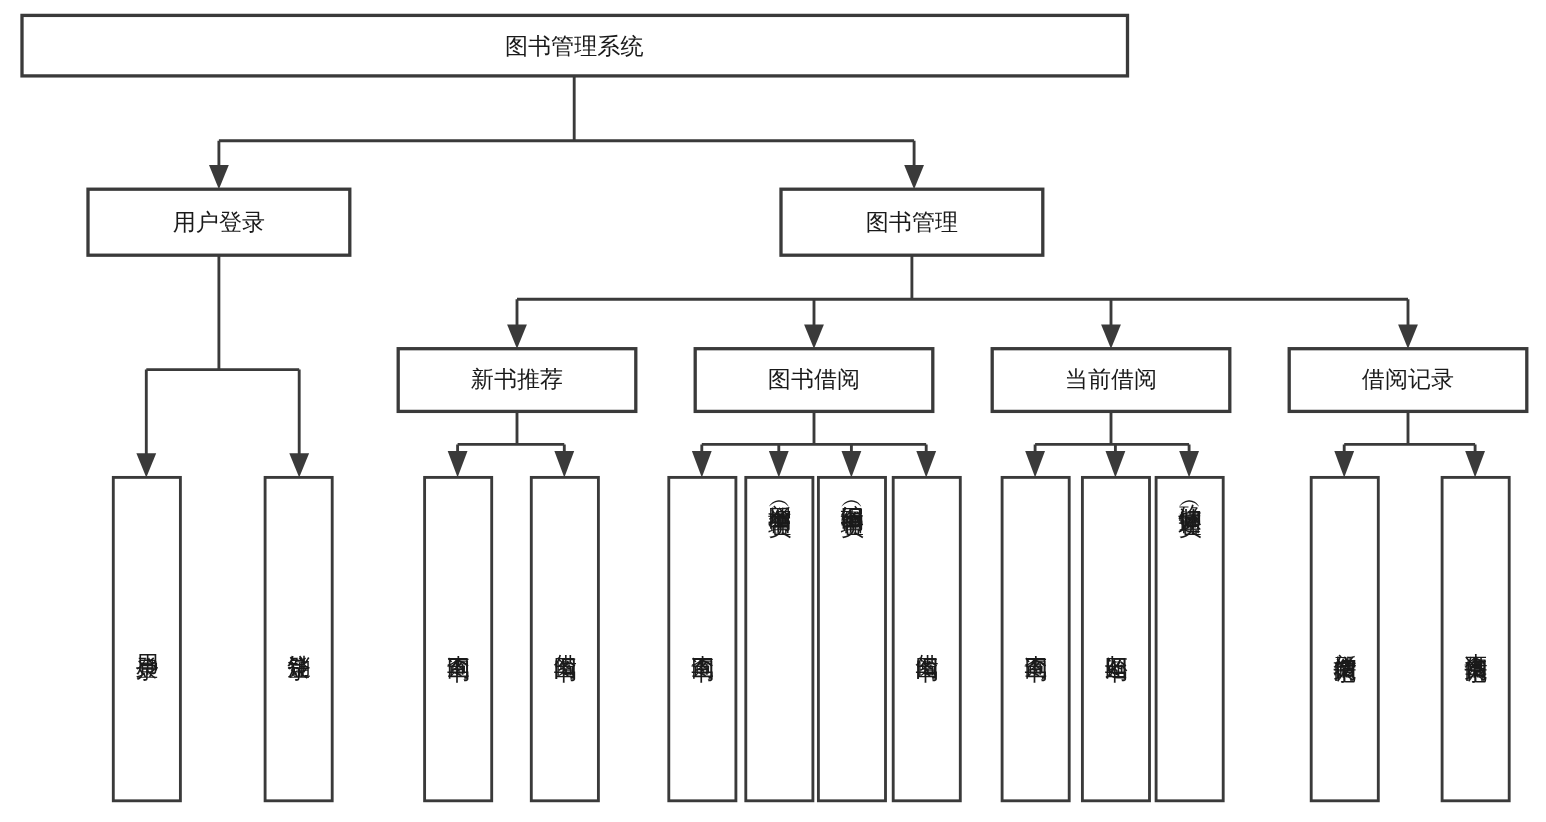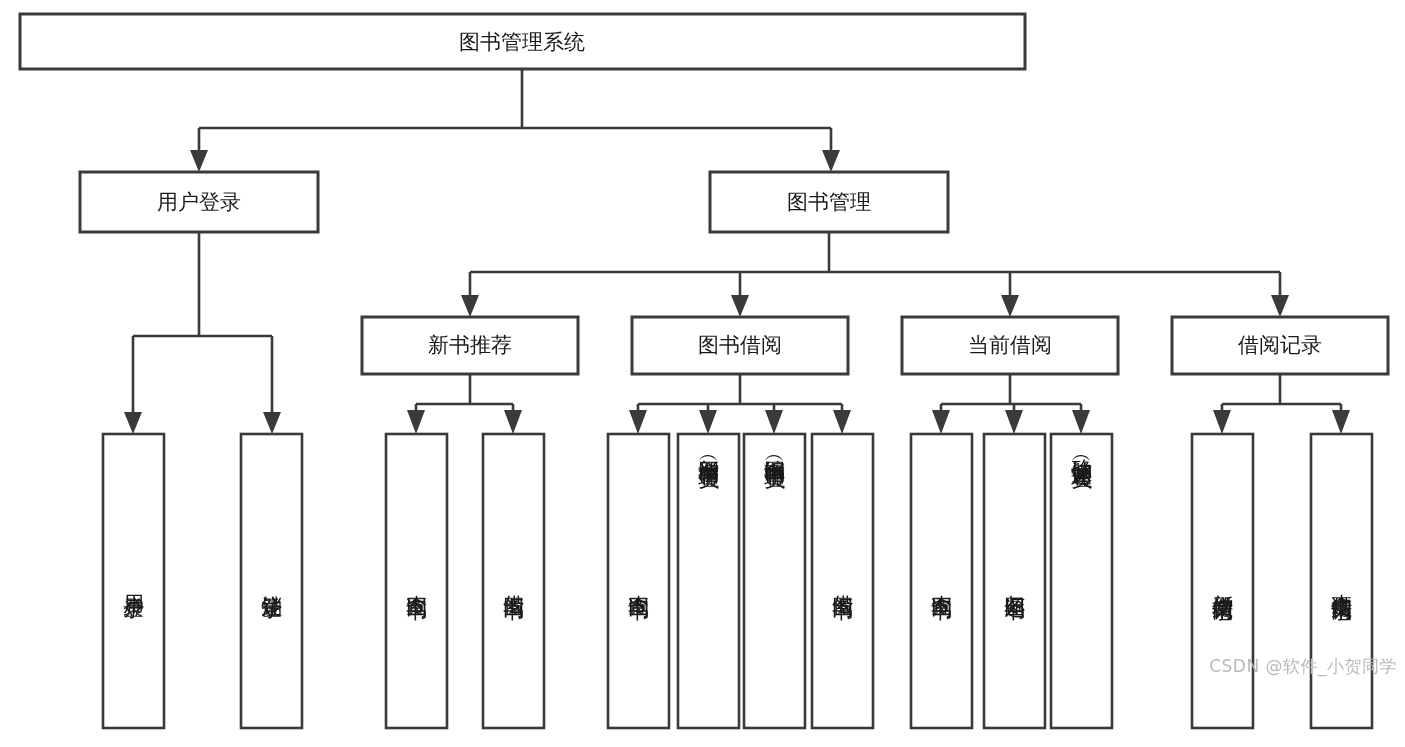--- a/index.html
+++ b/index.html
@@ -217,15 +217,14 @@
   <div class="vtext-wrap" style="left:1051px; top:434px; width:61px; height:294px; align-items:flex-start;">
     <span class="vtext" style="margin-top:8px;">确认归还（管理员）</span>
   </div>
   <div class="vtext-wrap" style="left:1192px; top:434px; width:61px; height:294px;">
     <span class="vtext">新增借阅记录</span>
   </div>
   <div class="vtext-wrap" style="left:1311px; top:434px; width:61px; height:294px;">
     <span class="vtext">查询借阅记录</span>
   </div>
 
-  <div class="watermark">CSDN @软件_小贺同学</div>
 
 </div>
 
 </body></html>

